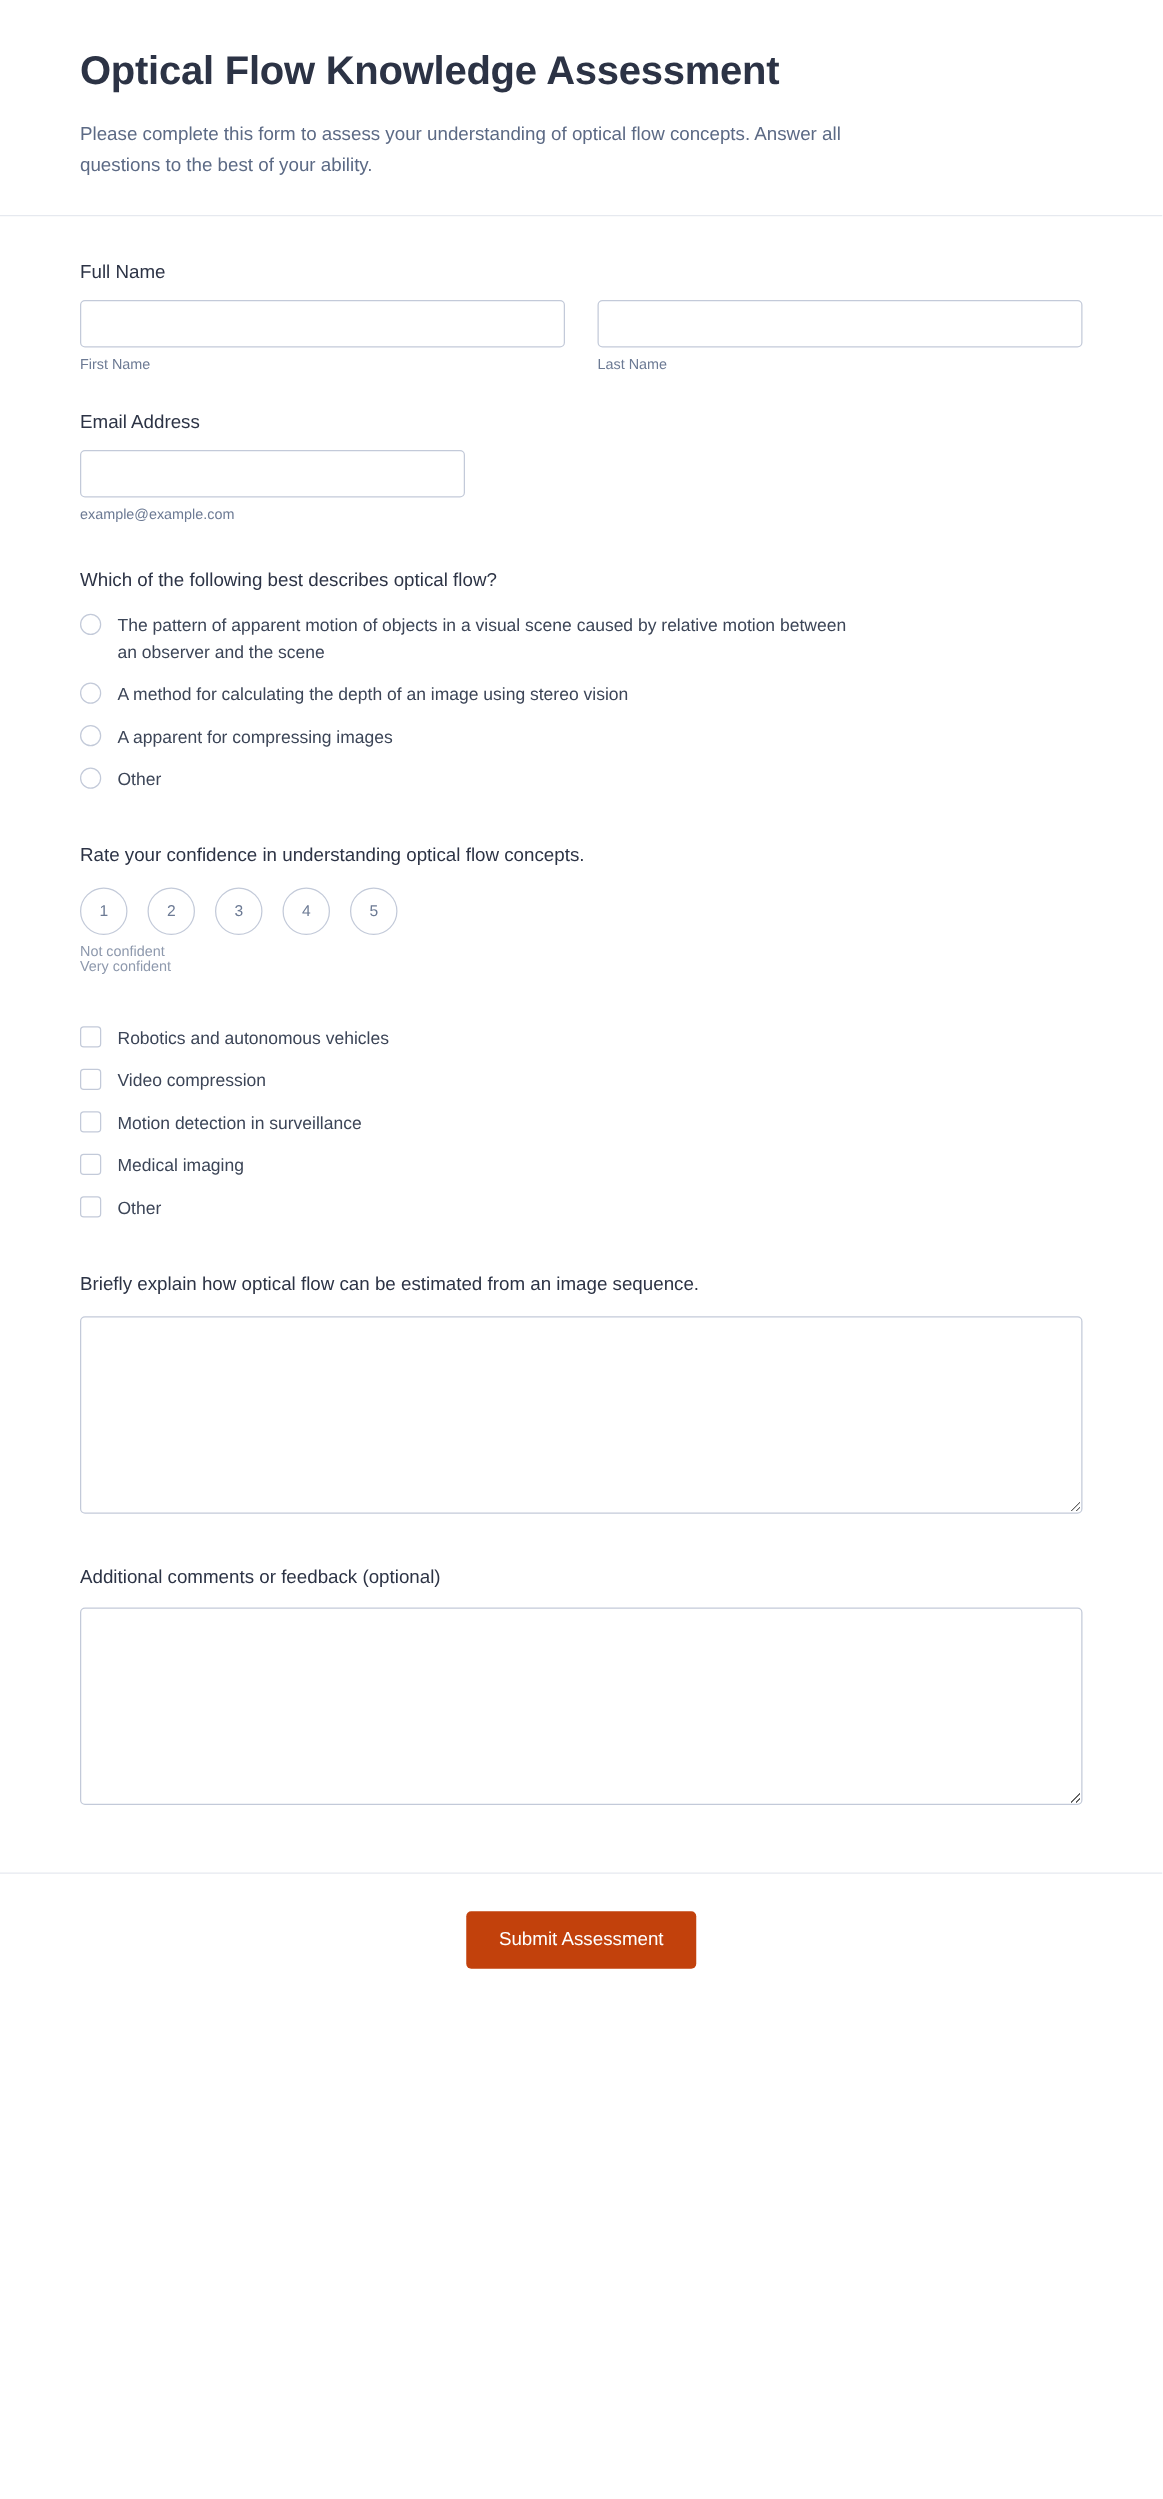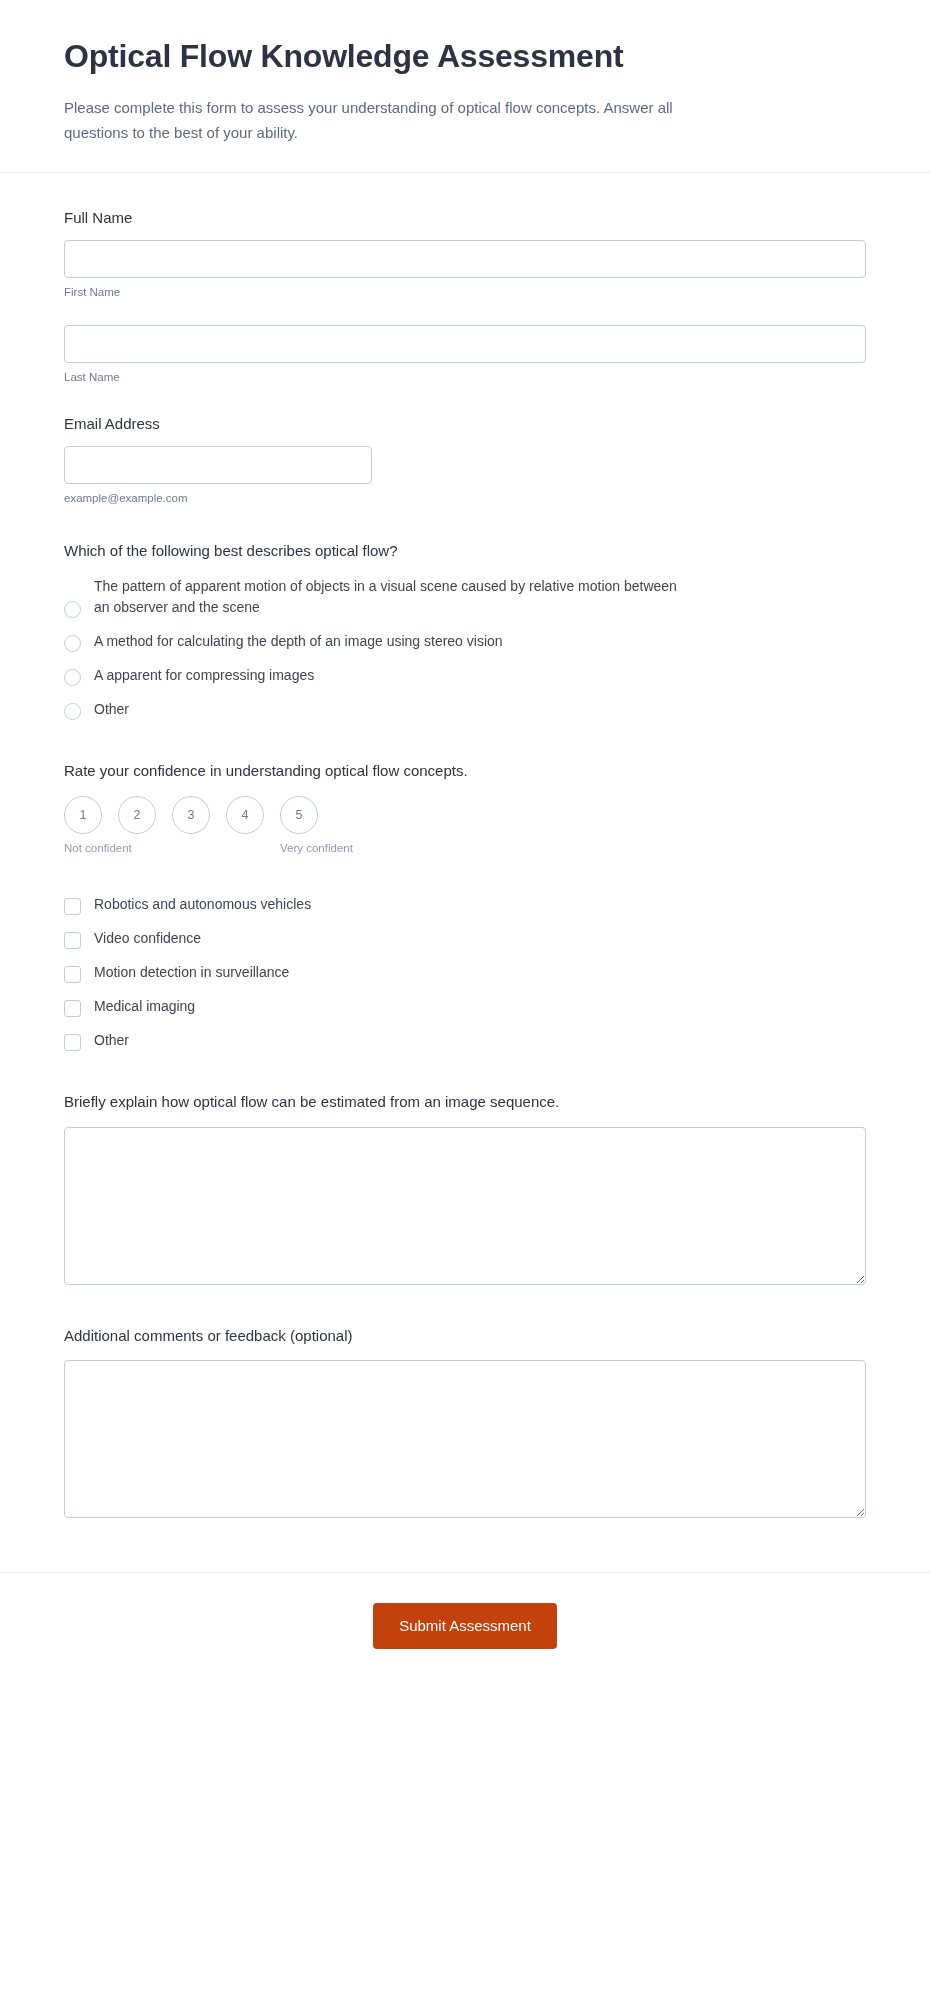--- a/index.html
+++ b/index.html
@@ -86,31 +86,30 @@
     font-size: 14px;
     color: #2c3345;
     padding: 6px 10px;
     outline: none;
   }
   .text-input::placeholder { color: #9aa5b8; }
 
   .name-row {
     display: flex;
     gap: 26px;
-    flex-direction: column;
   }
   .name-col { flex: 1 1 0; min-width: 0; }
 
   .email-col { width: 308px; }
 
   
   .option-list { margin-top: 2px; }
   .option-row {
     display: flex;
-    align-items: flex-end;
+    align-items: flex-start;
     margin-bottom: 13px;
   }
   .option-row:last-child { margin-bottom: 0; }
 
   .radio-mark {
     flex: 0 0 auto;
     width: 17px;
     height: 17px;
     border: 1px solid #c3cad9;
     border-radius: 50%;
@@ -151,20 +150,21 @@
     display: flex;
     align-items: center;
     justify-content: center;
     font-size: 12.5px;
     color: #6c7a94;
   }
   .scale-legend {
     display: flex;
     font-size: 11.5px;
     color: #8e99ad;
+    flex-direction: column;
   }
   .scale-legend .low { width: 216px; }
   .scale-legend .high { }
 
   
   .textarea-input {
     display: block;
     width: 100%;
     height: 158px;
     border: 1px solid #c3cad9;
@@ -274,21 +274,21 @@
     </div>
 
     <div class="field-block big-gap">
       <div class="option-list">
         <div class="option-row">
           <span class="check-mark"></span>
           <span class="option-text">Robotics and autonomous vehicles</span>
         </div>
         <div class="option-row">
           <span class="check-mark"></span>
-          <span class="option-text">Video confidence</span>
+          <span class="option-text">Video compression</span>
         </div>
         <div class="option-row">
           <span class="check-mark"></span>
           <span class="option-text">Motion detection in surveillance</span>
         </div>
         <div class="option-row">
           <span class="check-mark"></span>
           <span class="option-text">Medical imaging</span>
         </div>
         <div class="option-row">

